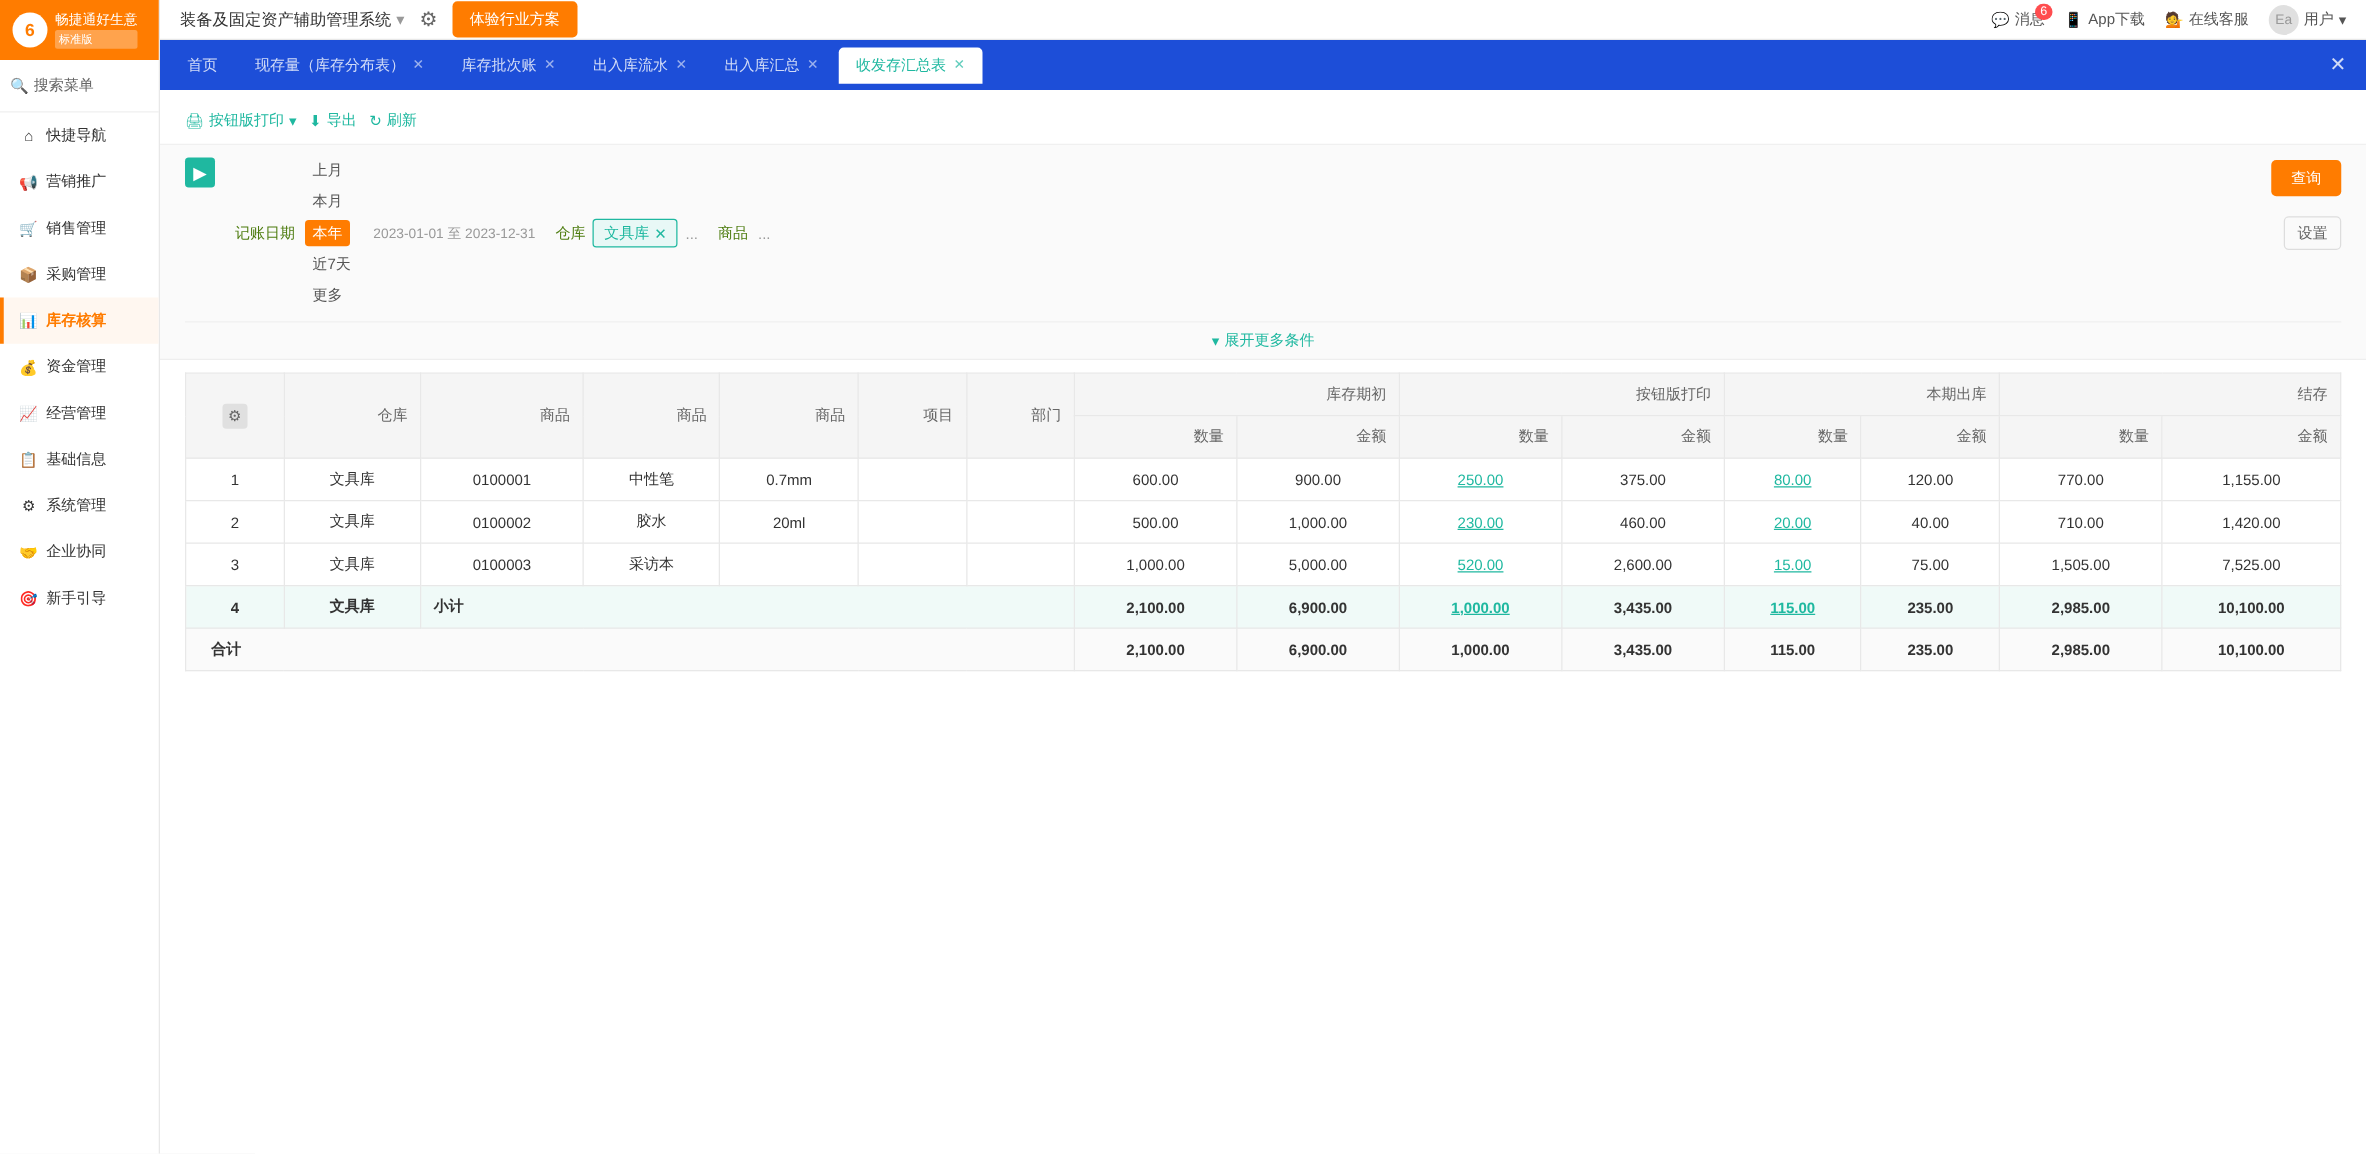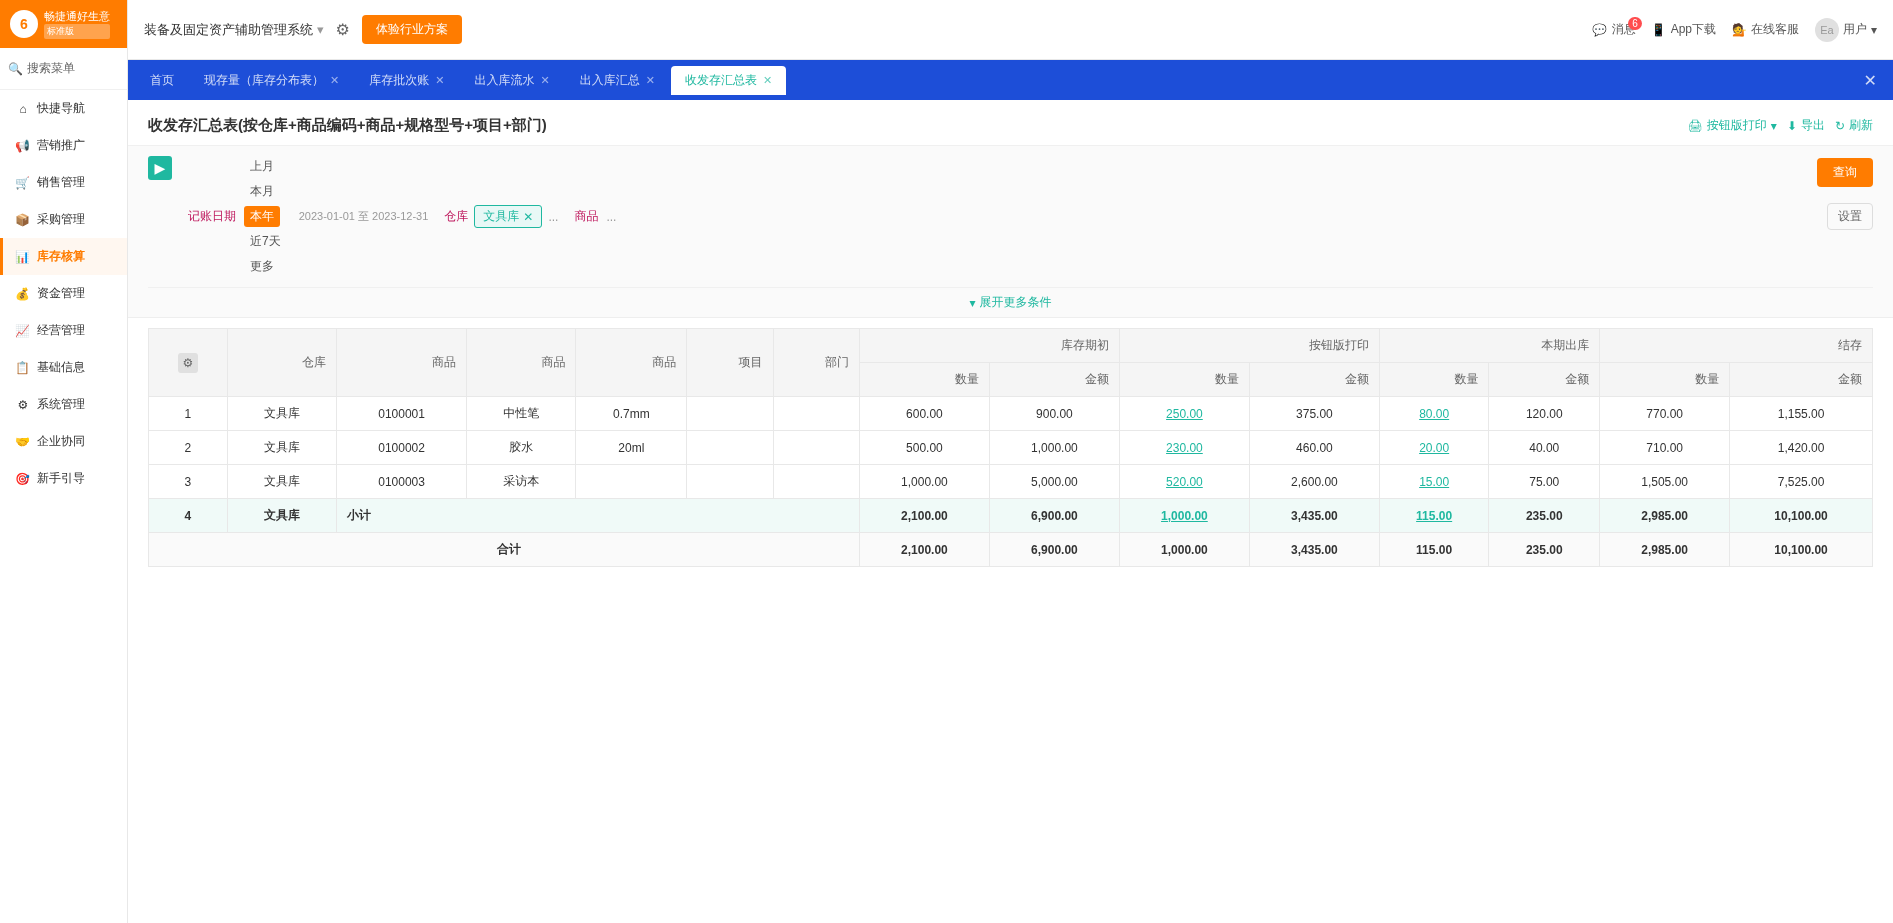--- a/index.html
+++ b/index.html
@@ -15,21 +15,21 @@
     .sidebar-search-btn { width: 100%; background: none; border: none; cursor: pointer; display: flex; align-items: center; gap: 4px; color: #666; font-size: 12px; padding: 4px 0; }
     .sidebar-nav { flex: 1; overflow-y: auto; }
     .sidebar-item { display: flex; align-items: center; gap: 6px; padding: 10px 12px; cursor: pointer; color: #333; font-size: 12px; border-left: 3px solid transparent; }
     .sidebar-item.active { background: #fff7f0; color: #ff7c00; border-left-color: #ff7c00; font-weight: bold; }
     .sidebar-item-icon { width: 16px; height: 16px; display: flex; align-items: center; justify-content: center; flex-shrink: 0; }
 
     
     .main { flex: 1; display: flex; flex-direction: column; overflow: hidden; }
 
     
-    .topbar { height: 60px; background: #fff; border-bottom: 1px solid #e8e8e8; display: flex; align-items: center; padding: 0 16px; gap: 12px; flex-shrink: 0; }
+    .topbar { height: 32px; background: #fff; border-bottom: 1px solid #e8e8e8; display: flex; align-items: center; padding: 0 16px; gap: 12px; flex-shrink: 0; }
     .topbar-system-select { display: flex; align-items: center; gap: 4px; color: #333; font-size: 13px; }
     .topbar-dropdown-icon { color: #999; }
     .topbar-settings-btn { background: none; border: none; cursor: pointer; color: #666; font-size: 16px; }
     .topbar-experience-btn { background: #ff7c00; color: #fff; border: none; border-radius: 4px; padding: 6px 14px; cursor: pointer; font-size: 12px; }
     .topbar-right { display: flex; align-items: center; gap: 16px; margin-left: auto; }
     .topbar-icon-btn { background: none; border: none; cursor: pointer; display: flex; align-items: center; gap: 4px; color: #555; font-size: 12px; position: relative; }
     .topbar-badge { background: #ff4d4f; color: #fff; border-radius: 10px; font-size: 10px; padding: 1px 4px; position: absolute; top: -4px; right: -6px; }
     .topbar-user { display: flex; align-items: center; gap: 4px; cursor: pointer; color: #555; font-size: 12px; }
     .topbar-avatar { width: 24px; height: 24px; border-radius: 50%; background: #e0e0e0; display: flex; align-items: center; justify-content: center; font-size: 11px; color: #999; }
 
@@ -39,21 +39,21 @@
     .tab.active { background: #fff; color: #1fb8a0; font-weight: 500; }
     .tab-close { font-size: 11px; opacity: 0.7; cursor: pointer; line-height: 1; }
 
     
     .page-content { flex: 1; background: #fff; overflow: auto; padding: 0; }
     .page-header { padding: 16px 20px 10px; border-bottom: 1px solid #f0f0f0; display: flex; align-items: center; justify-content: space-between; }
     .page-title { font-size: 15px; font-weight: bold; color: #333; }
     .page-actions { display: flex; align-items: center; gap: 10px; }
     .page-action-btn { background: none; border: none; cursor: pointer; color: #1fb8a0; font-size: 12px; display: flex; align-items: center; gap: 4px; }
     .filter-toggle-btn { width: 24px; height: 24px; background: #1fb8a0; color: #fff; border: none; border-radius: 3px; cursor: pointer; display: flex; align-items: center; justify-content: center; font-size: 14px; flex-shrink: 0; }
-    .filter-label { color: #be185d; font-size: 12px; white-space: nowrap; }
+    .filter-label { color: #4d7c0f; font-size: 12px; white-space: nowrap; }
     .filter-date-options { display: flex; align-items: flex-start; gap: 4px; flex-direction: column; }
     .filter-date-btn { background: none; border: none; cursor: pointer; color: #555; font-size: 12px; padding: 2px 6px; border-radius: 3px; }
     .filter-date-btn.active { background: #ff7c00; color: #fff; border-radius: 3px; }
     .filter-date-range { font-size: 11px; color: #999; margin-left: 4px; }
     .filter-warehouse { display: flex; align-items: center; gap: 6px; }
     .filter-tag { display: flex; align-items: center; gap: 4px; background: #e8f8f6; border: 1px solid #1fb8a0; border-radius: 3px; padding: 2px 8px; color: #1fb8a0; font-size: 12px; }
     .filter-tag-close { cursor: pointer; font-size: 12px; }
     .filter-more-btn { background: none; border: none; cursor: pointer; color: #999; font-size: 12px; }
     .filter-expand-row { display: flex; justify-content: center; padding: 6px 0; border-top: 1px solid #f0f0f0; }
     .filter-expand-btn { background: none; border: none; cursor: pointer; color: #1fb8a0; font-size: 12px; display: flex; align-items: center; gap: 4px; }
@@ -204,21 +204,20 @@
     <div class="tab active">
       <span>收发存汇总表</span>
       <span class="tab-close">✕</span>
     </div>
     <span class="tabs-close-all">✕</span>
   </div>
 
   <div class="page-content">
 
     <div class="page-header">
-      <div class="page-title">收发存汇总表(按仓库+商品编码+商品+规格型号+项目+部门)</div>
       <div class="page-actions">
         <button class="page-action-btn">
           <span>🖨</span>
           <span>按钮版打印</span>
           <span>▾</span>
         </button>
         <button class="page-action-btn">
           <span>⬇</span>
           <span>导出</span>
         </button>
@@ -368,21 +367,21 @@
   <td><a href="#">1,000.00</a></td>
   <td>3,435.00</td>
   <td><a href="#">115.00</a></td>
   <td>235.00</td>
   <td>2,985.00</td>
   <td>10,100.00</td>
 </tr>
           </tbody>
         <tfoot>
           <tr style="background:#fafafa; font-weight:bold;">
-            <td colspan="7" style="text-align:center; padding-left:20px;">合计</td>
+            <td colspan="7" style="text-align:left; padding-left:20px;">合计</td>
             <td>2,100.00</td>
             <td>6,900.00</td>
             <td>1,000.00</td>
             <td>3,435.00</td>
             <td>115.00</td>
             <td>235.00</td>
             <td>2,985.00</td>
             <td>10,100.00</td>
           </tr>
         </tfoot>

